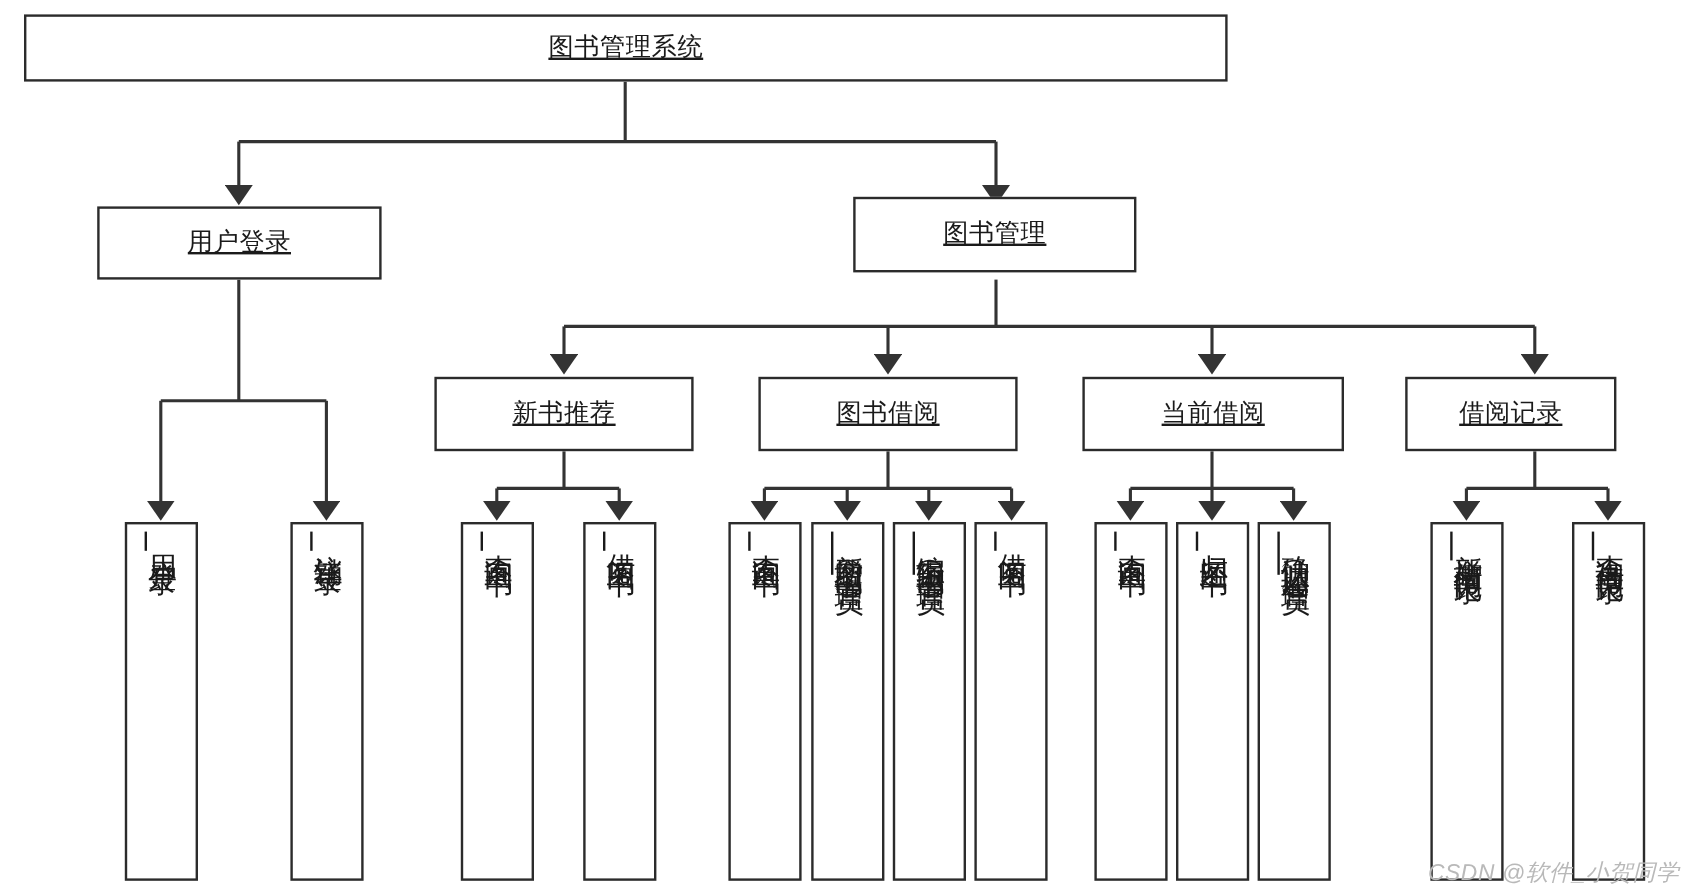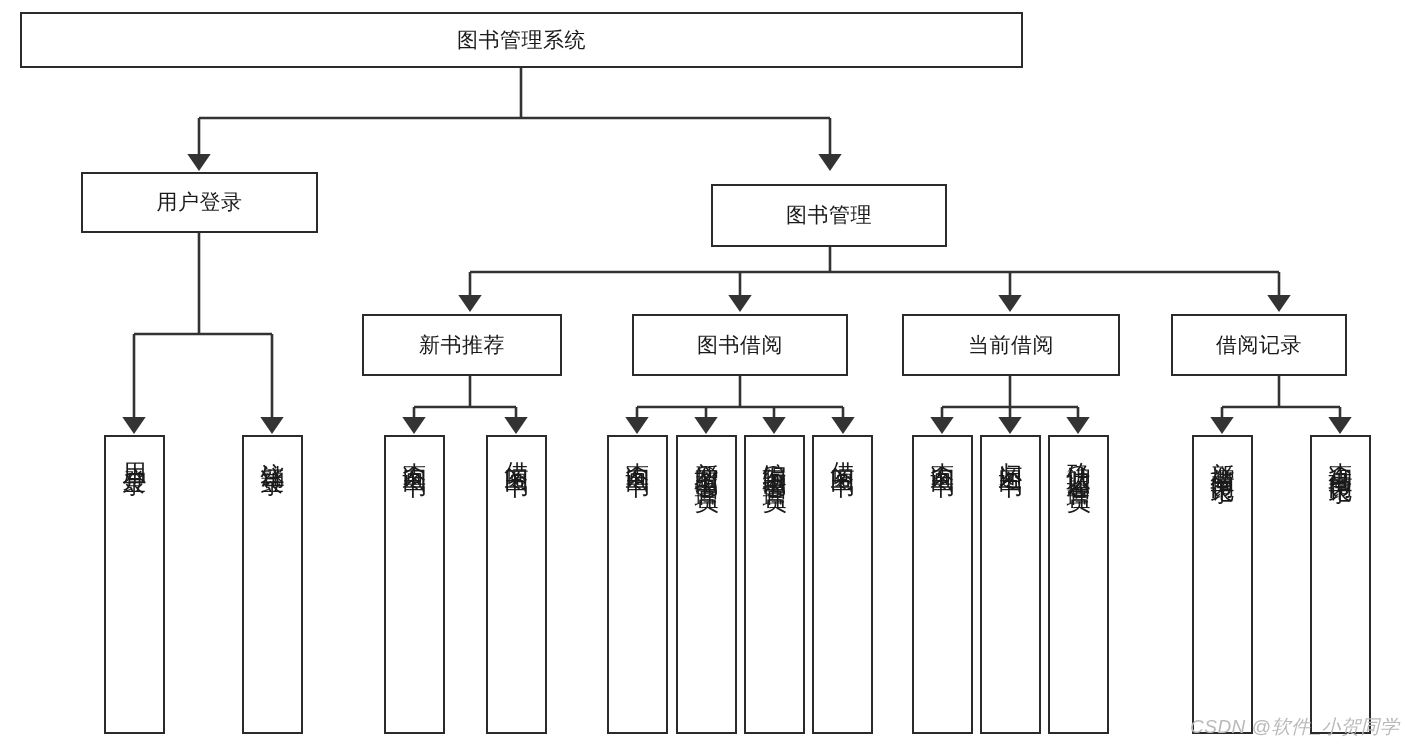--- a/index.html
+++ b/index.html
@@ -33,20 +33,21 @@
     align-items: center;
     justify-content: center;
     color: #1a1a1a;
   }
   .node-label {
     display: block;
     text-align: center;
     line-height: 1.28;
     letter-spacing: 0.5px;
     white-space: nowrap;
+    text-decoration: underline;
   }
   .node.horizontal .node-label {
     font-size: 21px;
   }
   .node.vertical {
     padding: 6px 0;
     align-items: flex-start;
   }
   .node.vertical .node-label {
     writing-mode: vertical-rl;
@@ -121,25 +122,25 @@
     </g>
   </svg>
 
   <div class="node horizontal" style="left:20px; top:12px; width:1003px; height:56px;">
     <span class="node-label">图书管理系统</span>
   </div>
 
   <div class="node horizontal" style="left:81px; top:172px; width:237px; height:61px;">
     <span class="node-label">用户登录</span>
   </div>
-  <div class="node horizontal" style="left:711px; top:184px; width:236px; height:63px;">
+  <div class="node horizontal" style="left:711px; top:164px; width:236px; height:63px;">
     <span class="node-label">图书管理</span>
   </div>
 
-  <div class="node horizontal" style="left:362px; top:314px; width:200px; height:62px;">
+  <div class="node horizontal" style="left:362px; top:314px; width:216px; height:62px;">
     <span class="node-label">新书推荐</span>
   </div>
   <div class="node horizontal" style="left:902px; top:314px; width:218px; height:62px;">
     <span class="node-label">当前借阅</span>
   </div>
   <div class="node horizontal" style="left:632px; top:314px; width:216px; height:62px;">
     <span class="node-label">图书借阅</span>
   </div>
   <div class="node horizontal" style="left:1171px; top:314px; width:176px; height:62px;">
     <span class="node-label">借阅记录</span>

